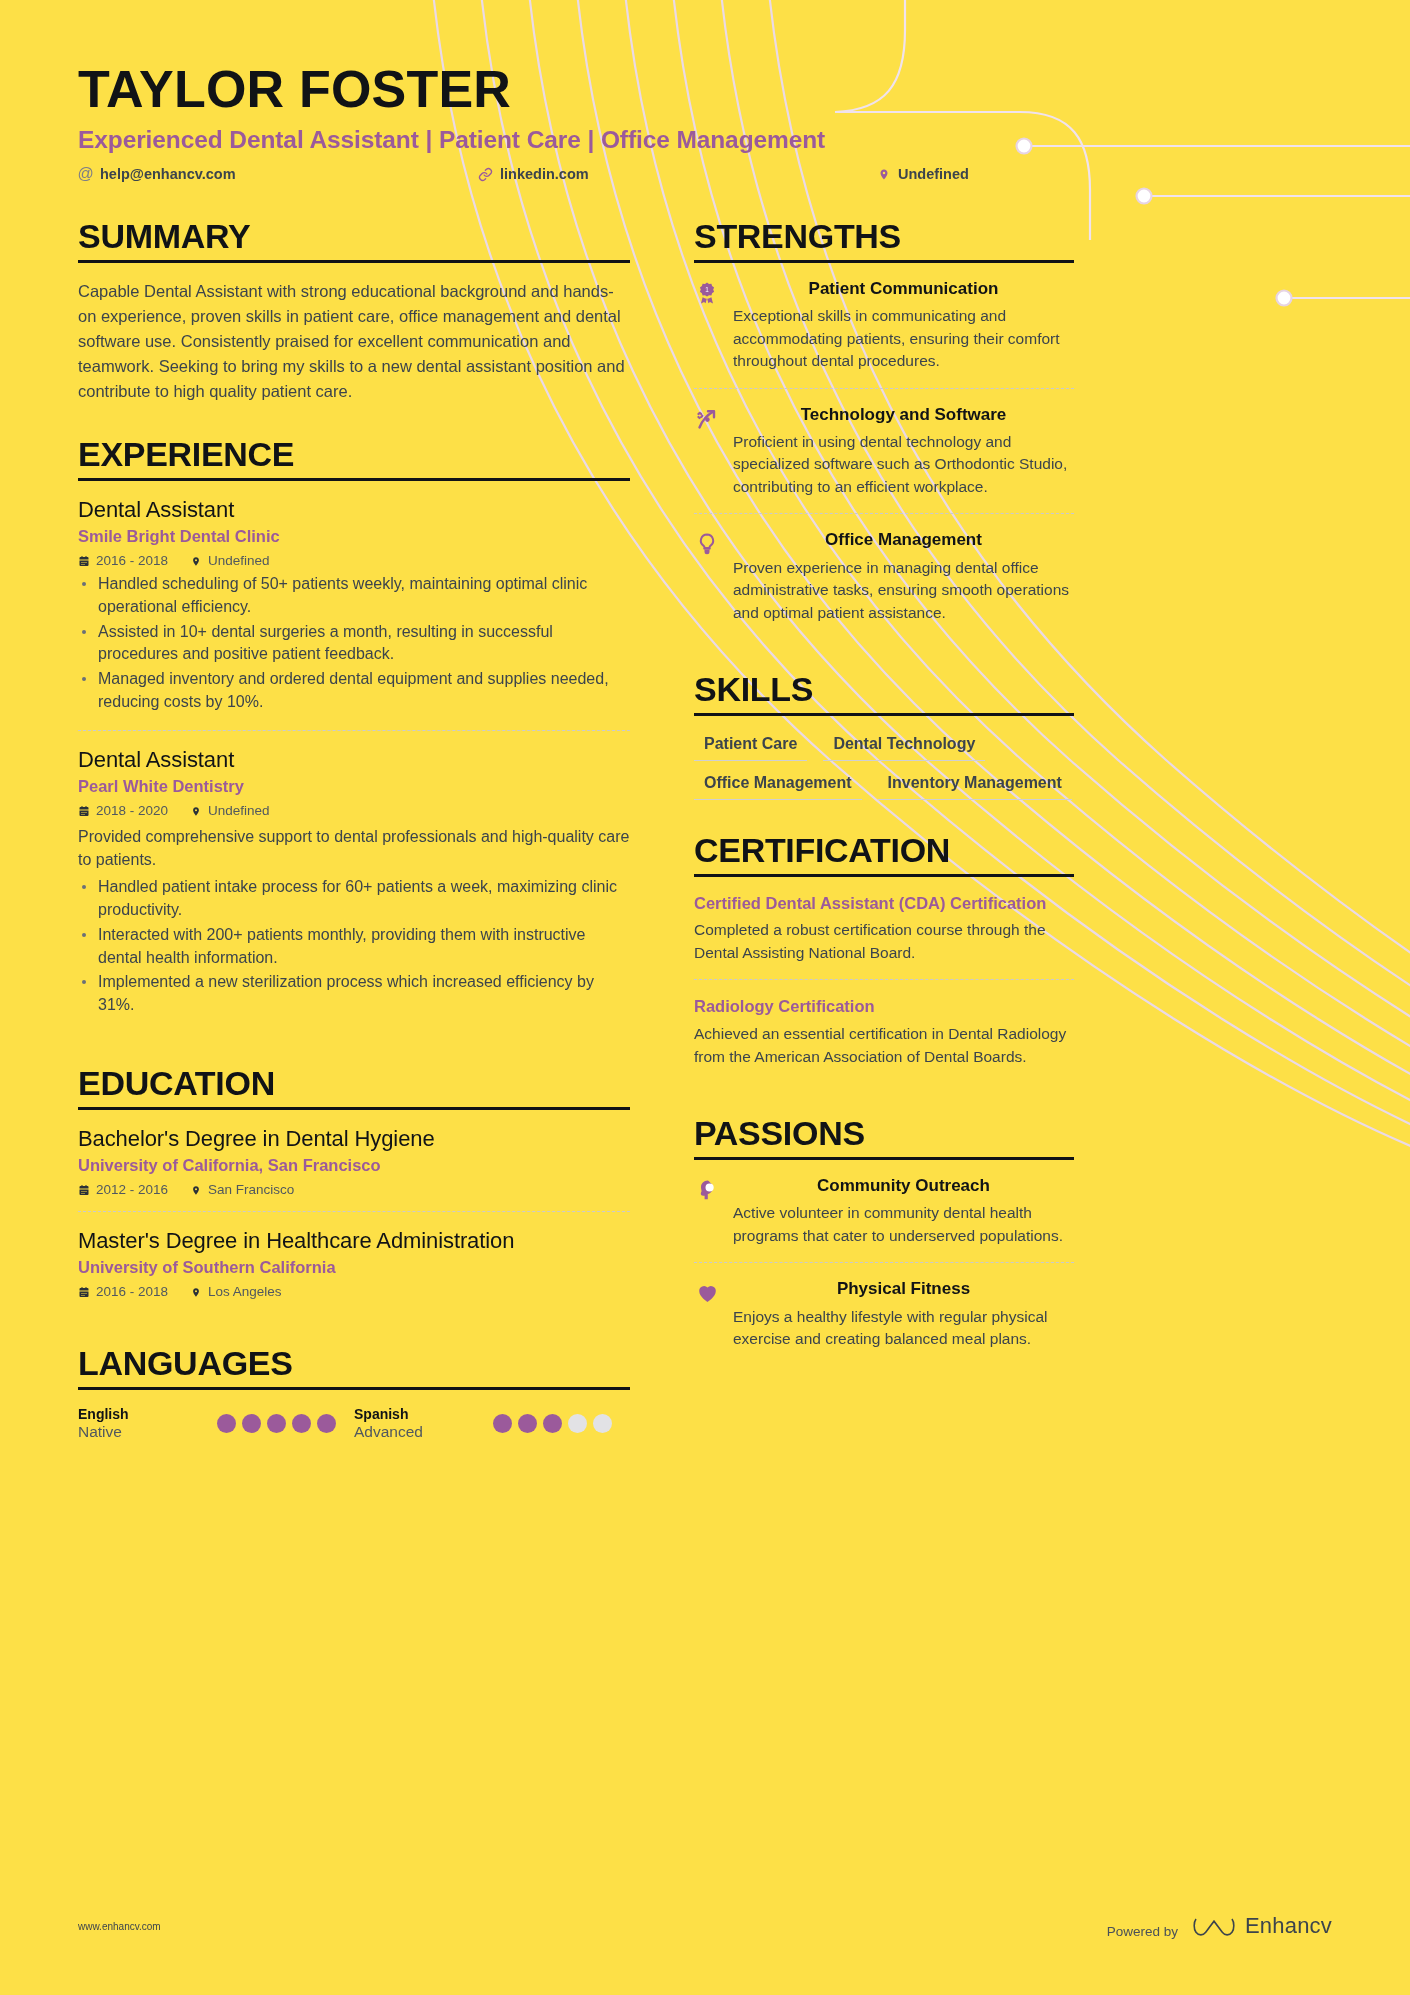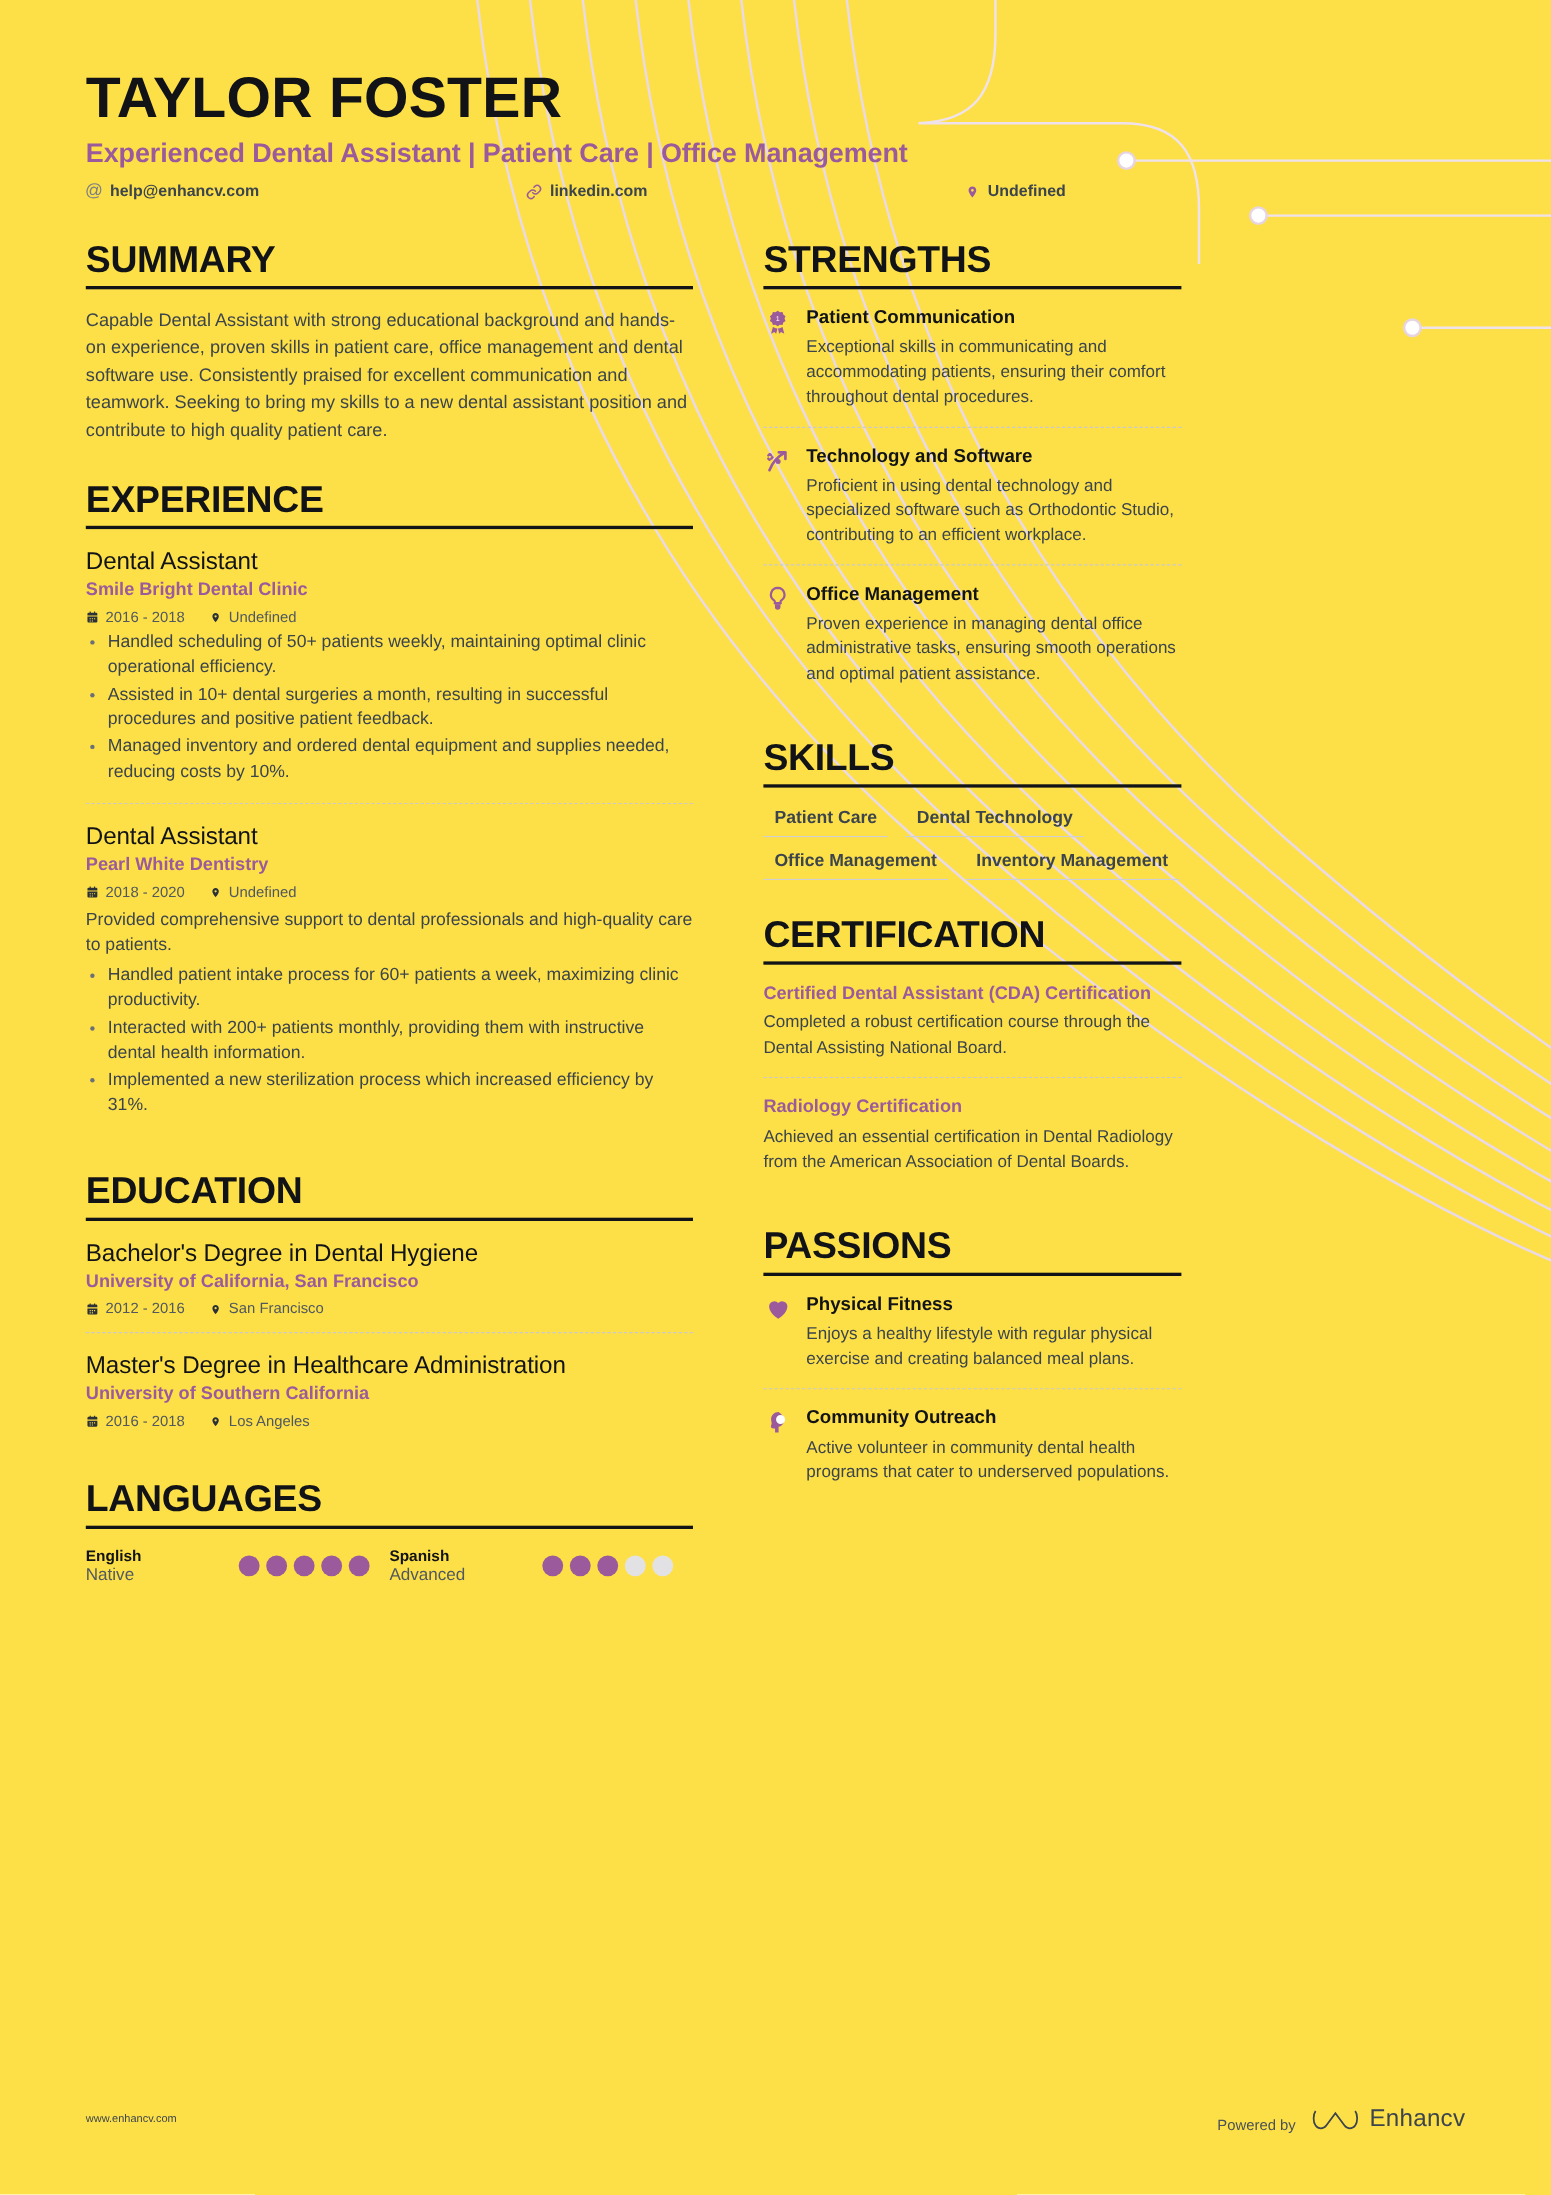--- a/index.html
+++ b/index.html
@@ -170,21 +170,21 @@
   .icon-entry + .icon-entry { border-top: 1px dashed #c9c9cf; padding-top: 16px; }
   .ie-icon {
     flex: 0 0 26px;
     width: 26px; height: 26px;
     color: #9b5a9b;
     display: flex; align-items: center; justify-content: center;
     margin-top: 1px;
   }
   .ie-icon svg { display: block; }
   .ie-body { flex: 1 1 auto; }
-  .ie-title { font-size: 17px; font-weight: 700; color: #111316; line-height: 1.2; }
+  .ie-title { font-size: 17px; font-weight: 700; color: #111316; line-height: 1.2; text-align: center; }
   .ie-desc { margin-top: 6px; font-size: 15.5px; line-height: 1.45; color: #3c444c; }
 
   
   .skills-wrap { display: flex; flex-wrap: wrap; gap: 10px 16px; }
   .skill-chip {
     font-size: 16px;
     font-weight: 700;
     color: #3c444c;
     padding: 3px 10px 7px 10px;
     border-bottom: 1.6px solid #cfcfd4;
@@ -509,40 +509,40 @@
             <div class="cert-desc">Achieved an essential certification in Dental Radiology from the American Association of Dental Boards.</div>
           </div>
         </section>
 
         <section class="sec">
           <div class="sec-title">PASSIONS</div>
           <div class="sec-rule"></div>
 
           <div class="icon-entry">
             <span class="ie-icon">
-              <svg width="25" height="24" viewBox="0 0 24 24" fill="currentColor">
-                <path d="M12 21s-8.3-5.2-8.3-11A4.8 4.8 0 0 1 12 6.6 4.8 4.8 0 0 1 20.3 10c0 5.8-8.3 11-8.3 11z"></path>
-              </svg>
-            </span>
-            <div class="ie-body">
-              <div class="ie-title">Physical Fitness</div>
-              <div class="ie-desc">Enjoys a healthy lifestyle with regular physical exercise and creating balanced meal plans.</div>
-            </div>
-          </div>
-
-          <div class="icon-entry">
-            <span class="ie-icon">
               <svg width="24" height="24" viewBox="0 0 24 24" fill="currentColor">
                 <path d="M12.8 2.6c-4 0-6.8 3-6.8 6.6 0 1.6.5 2.6.5 3.9 0 1-.7 1.6-.7 2.6 0 1.3 1 2 2.2 2h1.6v3.5h3.2v-5.1c2.9-.6 5-3.2 5-6.3 0-2.2-1.1-4.1-2.8-5.3a7.3 7.3 0 0 0-2.2-1.9z"></path>
                 <path d="M14.6 5.4a4.1 4.1 0 1 1 0 8.2 4.1 4.1 0 0 1 0-8.2z" fill="#ffffff"></path>
               </svg>
             </span>
             <div class="ie-body">
               <div class="ie-title">Community Outreach</div>
               <div class="ie-desc">Active volunteer in community dental health programs that cater to underserved populations.</div>
+            </div>
+          </div>
+
+          <div class="icon-entry">
+            <span class="ie-icon">
+              <svg width="25" height="24" viewBox="0 0 24 24" fill="currentColor">
+                <path d="M12 21s-8.3-5.2-8.3-11A4.8 4.8 0 0 1 12 6.6 4.8 4.8 0 0 1 20.3 10c0 5.8-8.3 11-8.3 11z"></path>
+              </svg>
+            </span>
+            <div class="ie-body">
+              <div class="ie-title">Physical Fitness</div>
+              <div class="ie-desc">Enjoys a healthy lifestyle with regular physical exercise and creating balanced meal plans.</div>
             </div>
           </div>
         </section>
 
       </div>
     </div>
   </div>
 
   <div class="footer">
     <div class="footer-url">www.enhancv.com</div>

